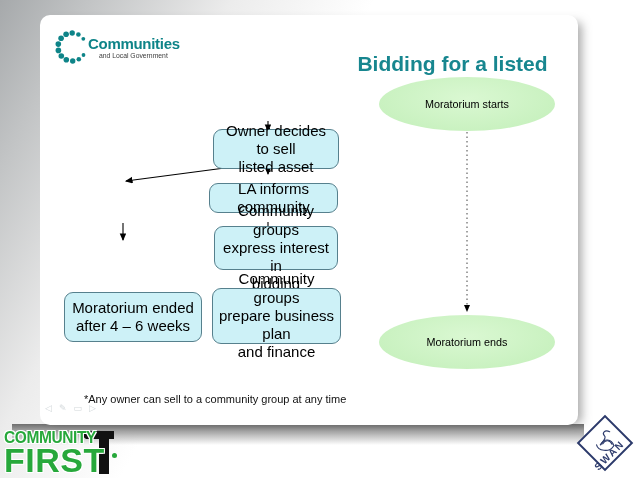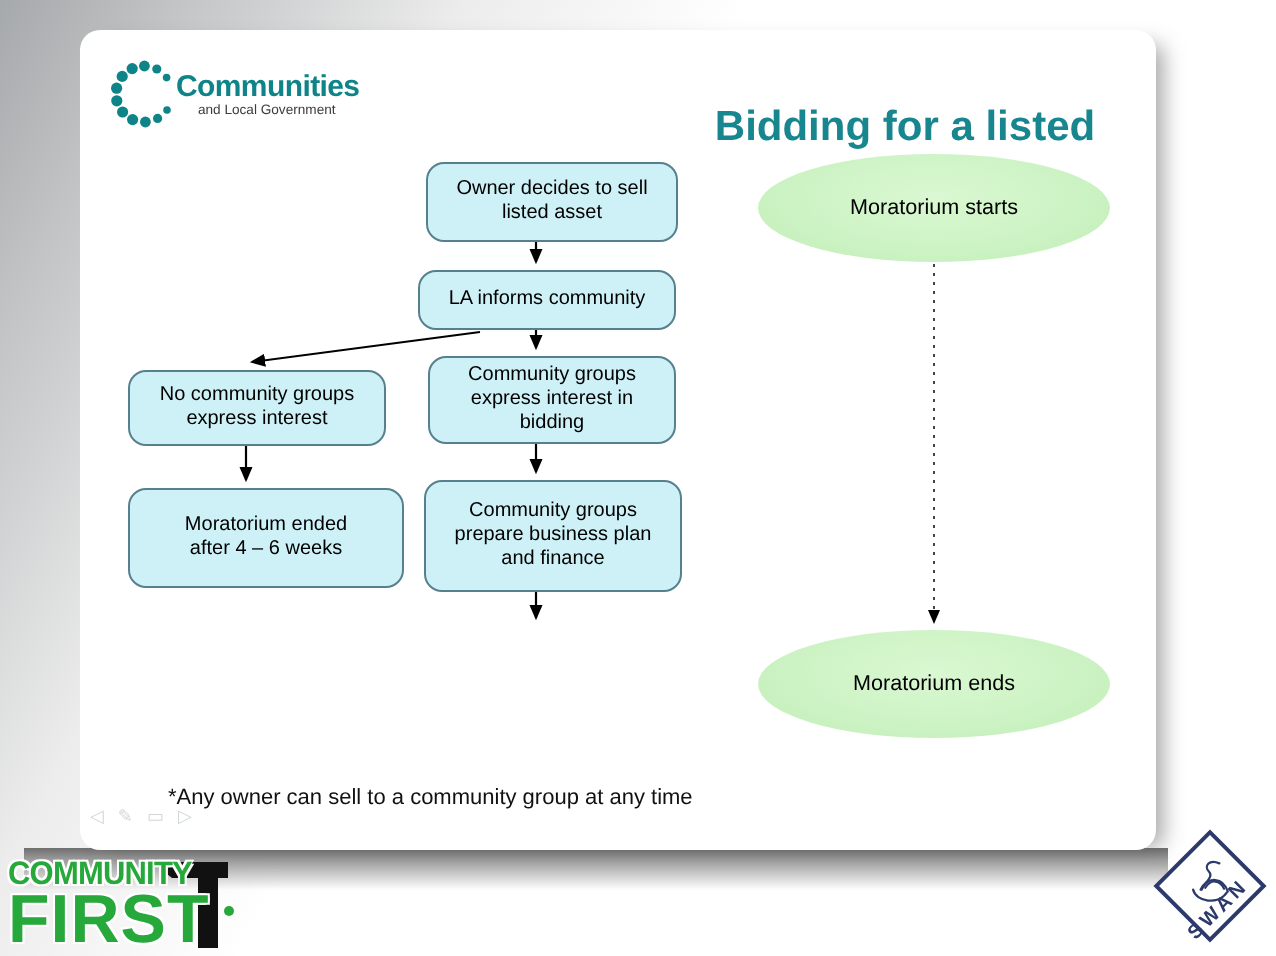--- a/index.html
+++ b/index.html
@@ -26,21 +26,21 @@
   .clg-sub  { position:absolute; left:47px; top:29px; font-size:6.8px; color:#3c3c3c; }
   
   .slide-title {
     position:absolute; left:290px; top:37px; width:245px; text-align:center;
     font-size:21px; font-weight:bold; color:#17868f;
   }
   
   .fbox {
     position:absolute; background:#cdf1f7; border:1.4px solid #56808d; border-radius:9px;
     display:flex; align-items:center; justify-content:center; text-align:center;
-    font-size:10px; line-height:1.22; color:#000; white-space:pre-line; padding:2px 4px;
+    font-size:15px; line-height:1.22; color:#000; white-space:pre-line; padding:2px 4px;margin-top:48px;
   }
   
   .ell {
     position:absolute; width:176px; height:54px; border-radius:50%;
     background:radial-gradient(ellipse at 50% 40%,#daf8d2 0%,#c8f1bf 75%,#bfecb6 100%);
     display:flex; align-items:center; justify-content:center; text-align:center;
     font-size:10.8px; color:#000;
   }
   #arrow-layer { position:absolute; left:0; top:0; width:538px; height:410px; pointer-events:none; }
   .footnote { position:absolute; left:44px; top:378px; font-size:11px; color:#111; }
@@ -117,22 +117,20 @@
       <line x1="200" y1="151" x2="86" y2="166" stroke="#000" stroke-width="1.1" marker-end="url(#ah)"></line>
       <line x1="83" y1="208" x2="83" y2="225" stroke="#000" stroke-width="1.1" marker-end="url(#ah)"></line>
       <line x1="228" y1="207" x2="228" y2="221" stroke="#000" stroke-width="1.1" marker-end="url(#ah)"></line>
       <line x1="228" y1="281" x2="228" y2="294" stroke="#000" stroke-width="1.1" marker-end="url(#ah)"></line>
       <line x1="427" y1="117" x2="427" y2="296" stroke="#444" stroke-width="1" stroke-dasharray="1.5 3" marker-end="url(#ah)"></line>
     </svg>
 
     <div class="fbox" style="left:173px;top:66px;width:126px;height:40px">Owner decides to sell
 listed asset</div>
     <div class="fbox" style="left:169px;top:120px;width:129px;height:30px">LA informs community</div>
-    <div class="fbox" style="left:24px;top:170px;width:129px;height:38px">No community groups
-express interest</div>
     <div class="fbox" style="left:174px;top:163px;width:124px;height:44px">Community groups
 express interest in
 bidding</div>
     <div class="fbox" style="left:24px;top:229px;width:138px;height:50px">Moratorium ended
 after 4 – 6 weeks</div>
     <div class="fbox" style="left:172px;top:225px;width:129px;height:56px">Community groups
 prepare business plan
 and finance</div>
 
     <div class="ell" style="left:339px;top:62px">Moratorium starts</div>

